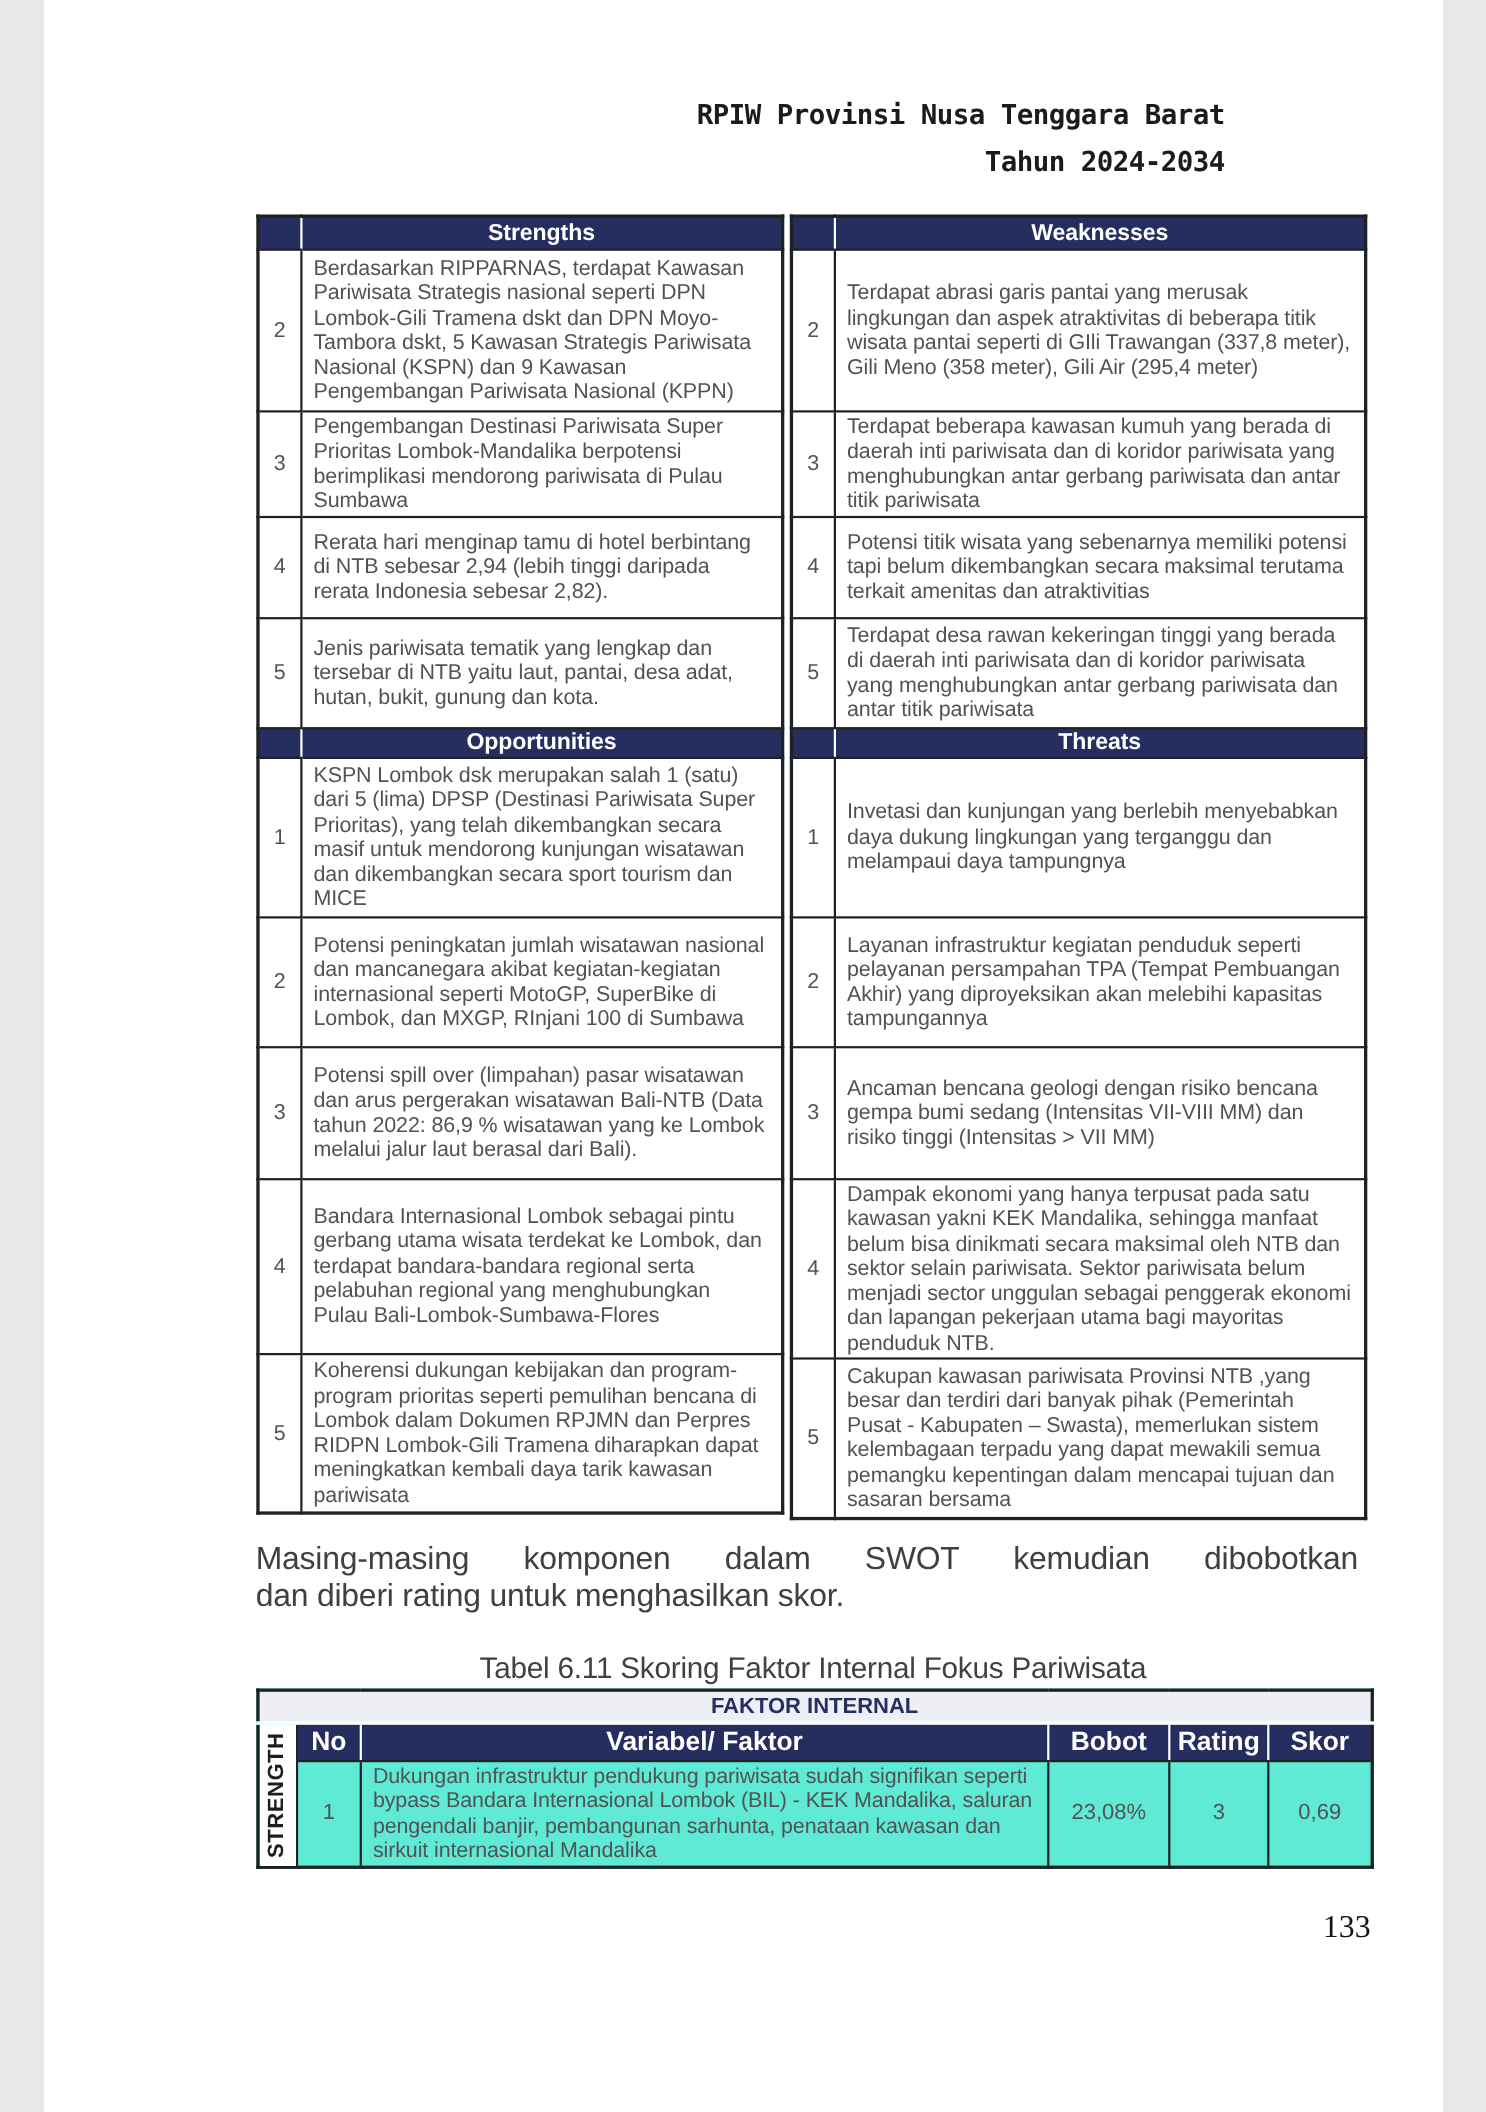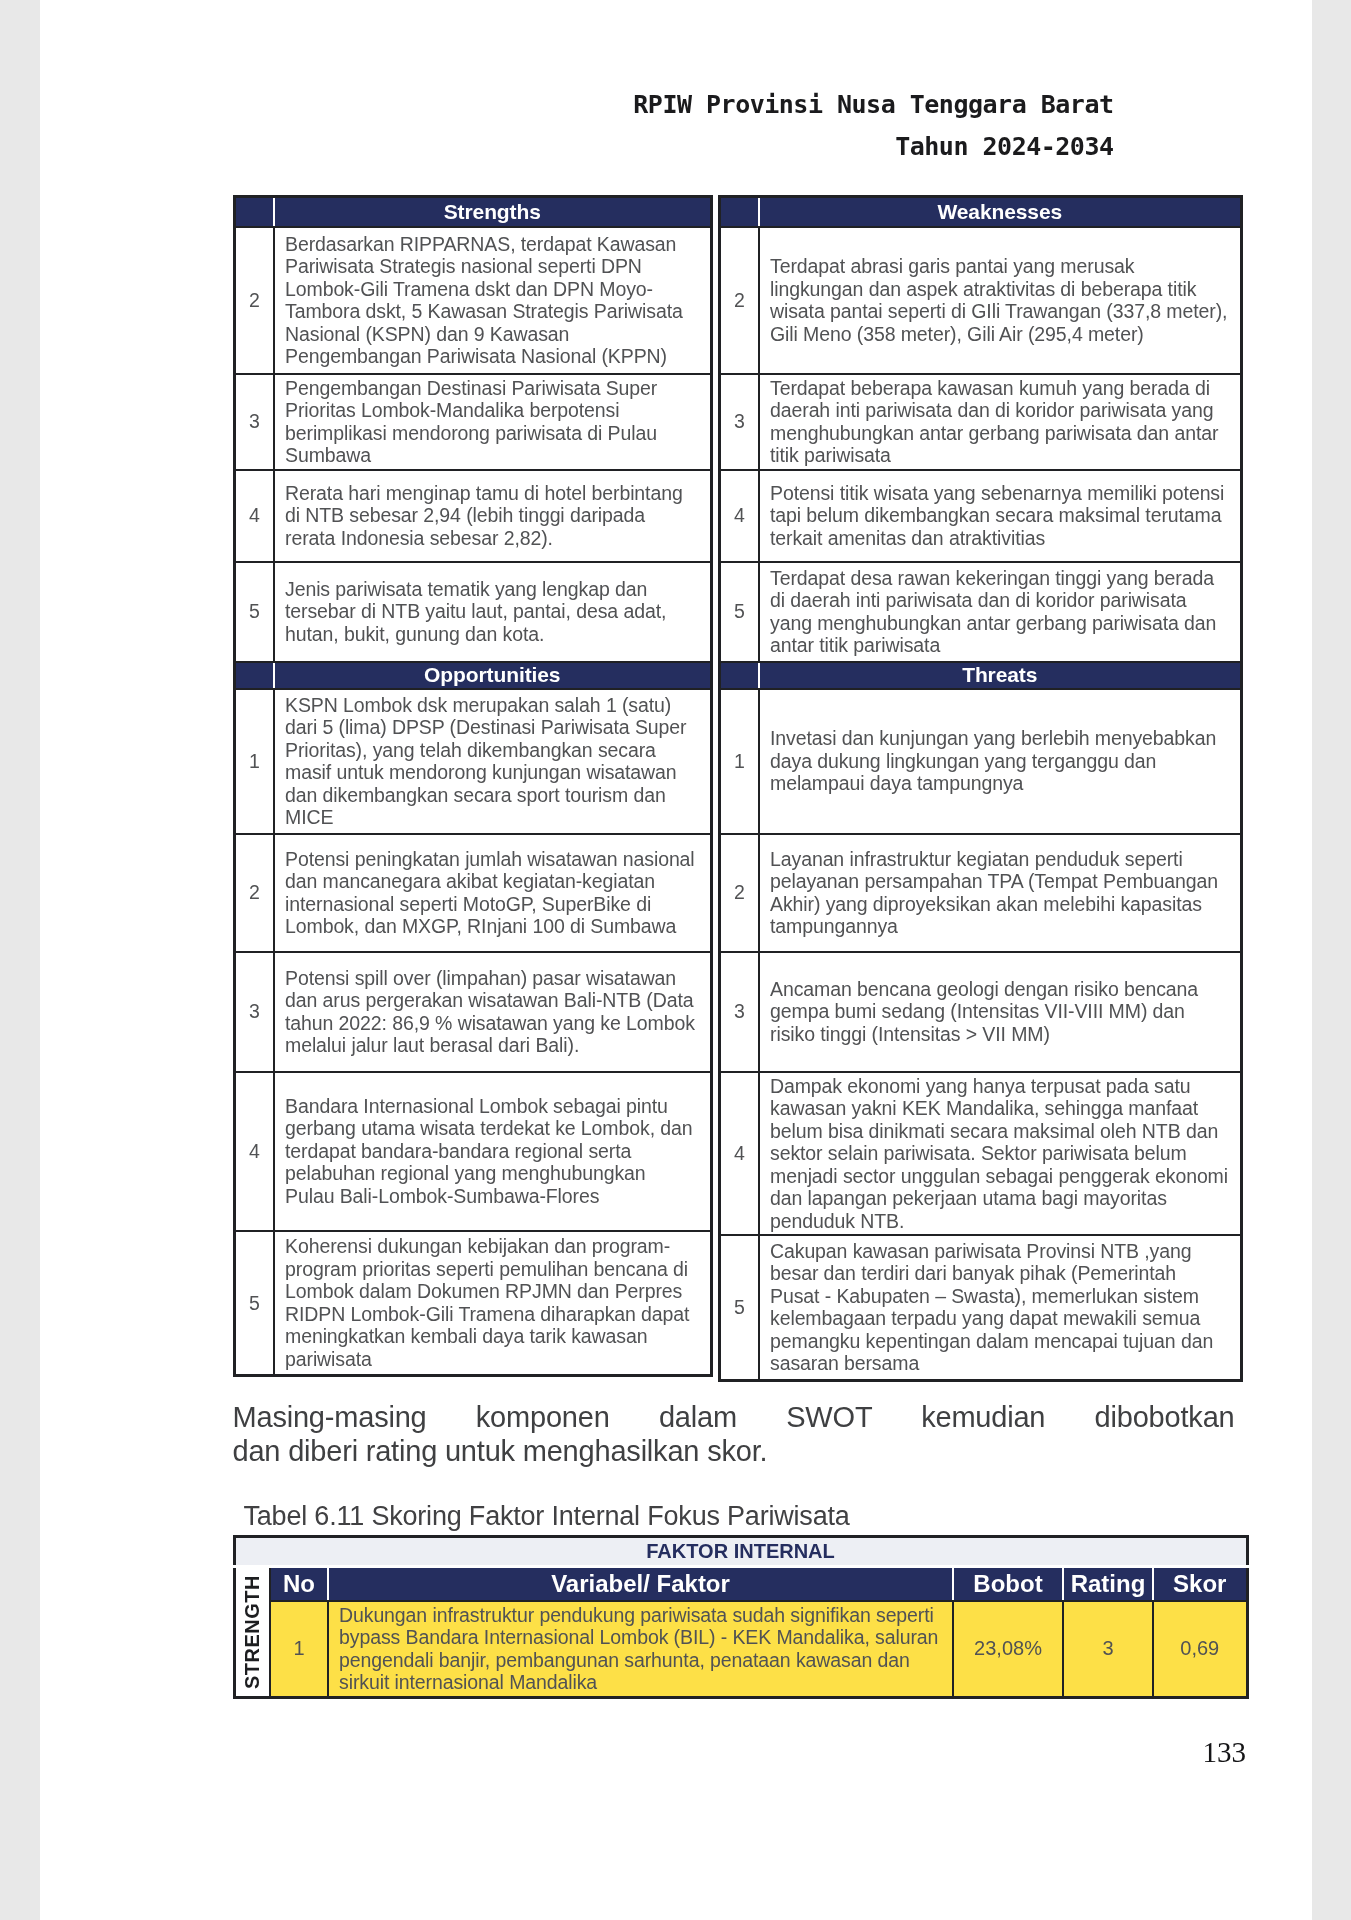--- a/index.html
+++ b/index.html
@@ -62,28 +62,28 @@
   .source-note{
     position:absolute;left:160px;top:1370px;width:1000px;
     text-align:center;font-size:20px;color:#4b4c4e;letter-spacing:-0.1px;
   }
   .body-par{
     position:absolute;left:193px;top:1400px;width:1002px;
     font-size:29px;line-height:34px;color:var(--dark-text);letter-spacing:-0.2px;
   }
   .body-par .just{text-align:justify;text-align-last:justify;}
   .table-caption{
-    position:absolute;left:204px;top:1501px;width:1013px;
-    text-align:left;font-size:27px;color:#414143;letter-spacing:-0.2px;
+    position:absolute;left:193px;top:1501px;width:1013px;
+    text-align:center;font-size:27px;color:#414143;letter-spacing:-0.2px;
   }
   
   .t611{
     position:absolute;left:193px;top:1535px;width:1013px;
     border-collapse:collapse;table-layout:fixed;
-    border:3px solid var(--bd);background:#fde047;
+    border:3px solid var(--bd);background:#5eead4;
   }
   .t611 td{border:2px solid var(--bd);}
   .t611 tr.sec-band{height:30px;}
   .t611 td.sec-band-cell{
     background:var(--band-gray);color:var(--navy);
     font-weight:bold;font-size:20px;text-align:center;
     border-bottom:3px solid #ffffff;
   }
   .t611 tr.cols{height:34px;}
   .t611 td.colh{

